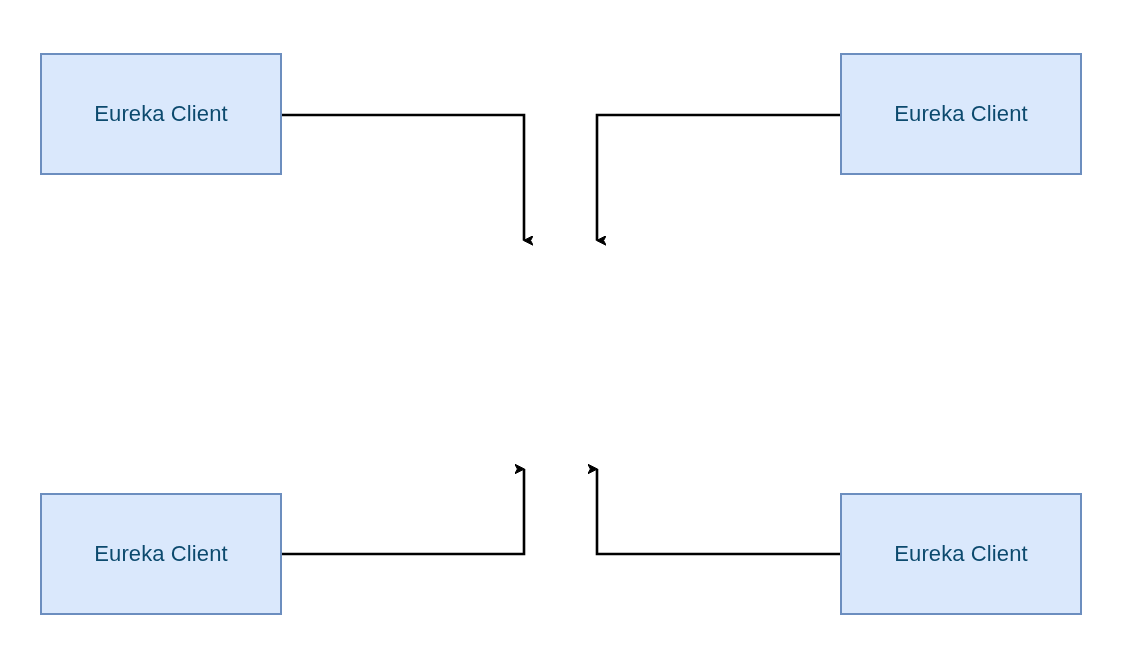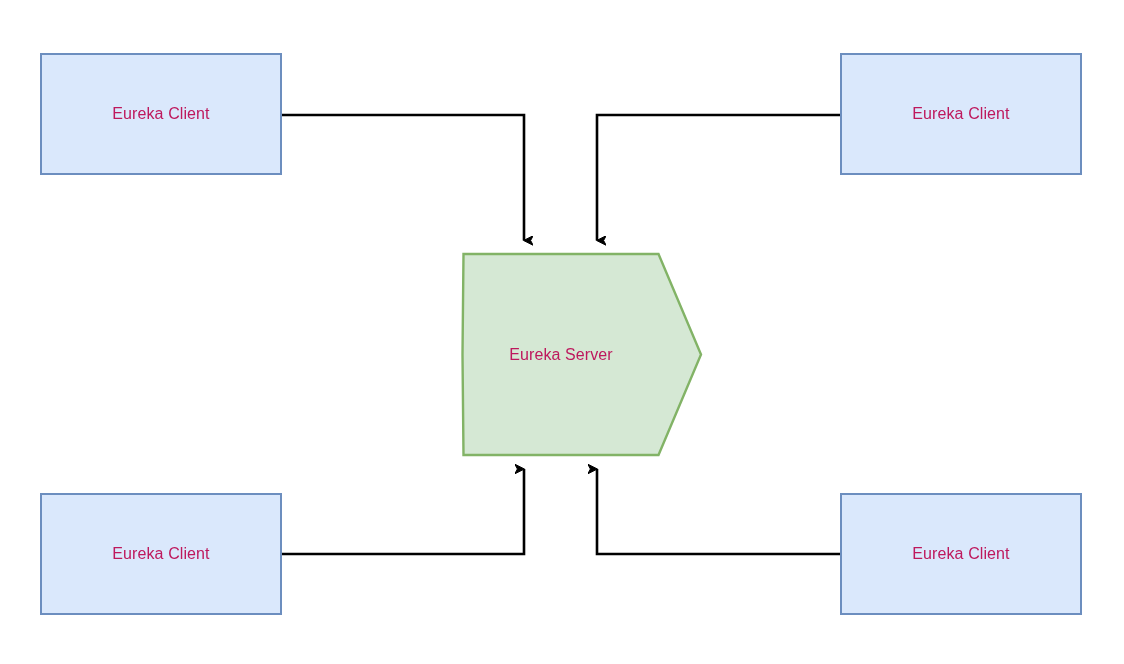--- a/index.html
+++ b/index.html
@@ -34,23 +34,23 @@
     align-items: center;
     justify-content: center;
   }
   .client-node {
     width: 242px;
     height: 122px;
     background: #dae8fc;
     border: 2px solid #6c8ebf;
   }
   .node-label {
-    font-size: 16px;
+    font-size: 22px;
     line-height: 1.2;
-    color: #be185d;
+    color: #0c4a6e;
     text-align: center;
     white-space: nowrap;
     letter-spacing: 0.1px;
   }
   #node-client-tl { left: 40px;  top: 53px;  }
   #node-client-tr { left: 840px; top: 53px;  }
   #node-client-bl { left: 40px;  top: 493px; }
   #node-client-br { left: 840px; top: 493px; }
 
   #node-server {
@@ -109,20 +109,14 @@
   </div>
 
   <div class="node client-node" id="node-client-bl" style="background: rgb(218, 232, 252); border-color: rgb(108, 142, 191);">
     <span class="node-label">Eureka Client</span>
   </div>
 
   <div class="node client-node" id="node-client-br" style="background: rgb(218, 232, 252); border-color: rgb(108, 142, 191);">
     <span class="node-label">Eureka Client</span>
   </div>
 
-  <div class="node" id="node-server">
-    <svg class="hex-svg" viewBox="0 0 284 205" width="284" height="205" xmlns="http://www.w3.org/2000/svg">
-      <polygon points="43.5,102.5 44.5,2 239.5,2 282,102.5 239.5,203 44.5,203" fill="#d5e8d4" stroke="#82b366" stroke-width="2.4" stroke-linejoin="miter"></polygon>
-    </svg>
-    <span class="node-label">Eureka Server</span>
-  </div>
 
 </div>
 
 </body></html>

